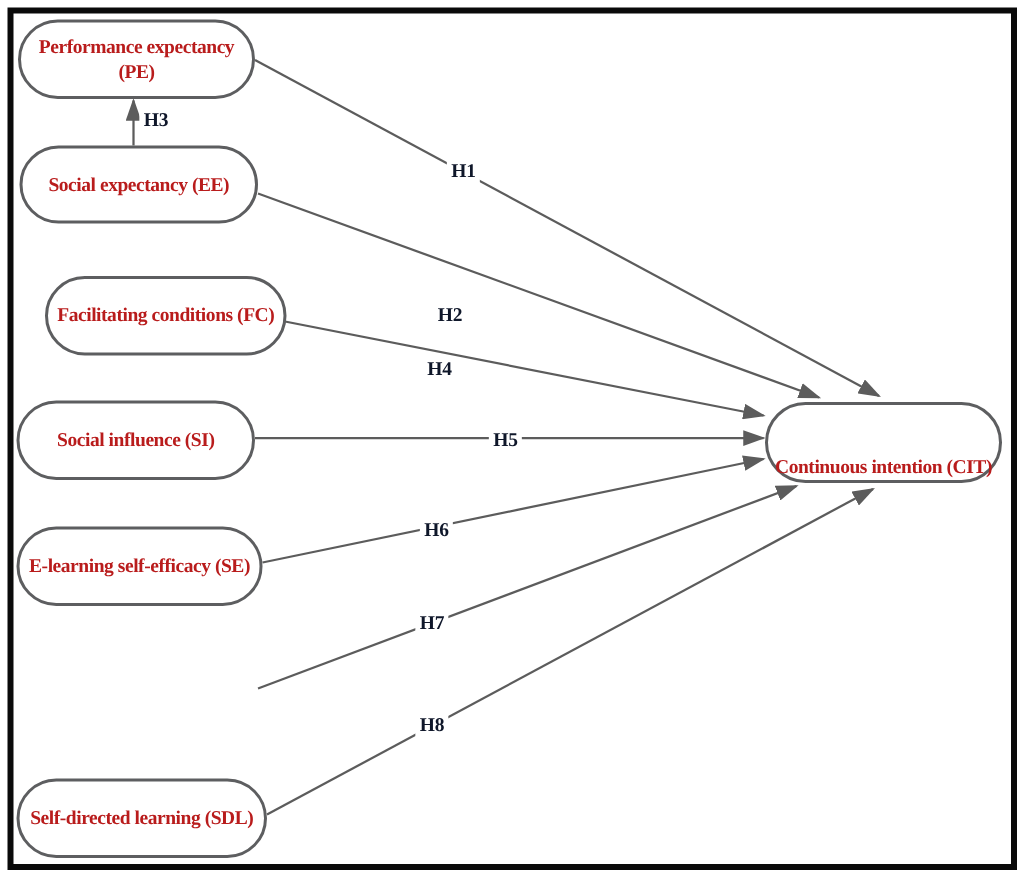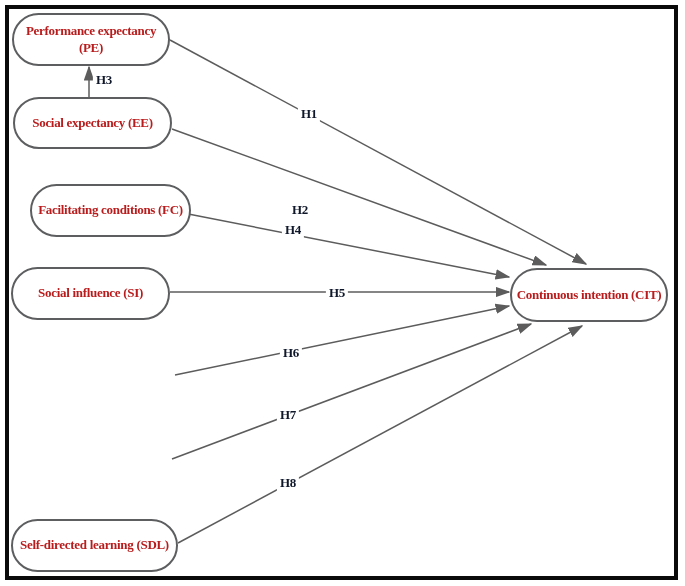--- a/index.html
+++ b/index.html
@@ -77,37 +77,40 @@
       <line x1="173" y1="211" x2="509" y2="277" stroke="#5c5c5c" stroke-width="1.5" marker-end="url(#arrow)"></line>
       <line x1="170" y1="292" x2="509" y2="292" stroke="#5c5c5c" stroke-width="1.5" marker-end="url(#arrow)"></line>
       <line x1="175" y1="375" x2="509" y2="306" stroke="#5c5c5c" stroke-width="1.5" marker-end="url(#arrow)"></line>
       <line x1="172" y1="459" x2="531" y2="324" stroke="#5c5c5c" stroke-width="1.5" marker-end="url(#arrow)"></line>
       <line x1="178" y1="543" x2="582" y2="326" stroke="#5c5c5c" stroke-width="1.5" marker-end="url(#arrow)"></line>
     </svg>
   <div id="frame"></div>
 <span class="edge-label" style="left: 309px; top: 114px;">H1</span>
     <span class="edge-label" style="left: 300px; top: 172px; margin-top: 38px;">H2</span>
     <span class="edge-label" style="left: 104px; top: 80px;">H3</span>
-    <span class="edge-label" style="left: 293px; top: 230px;">H4</span>
+    <span class="edge-label" style="left: 293px; top: 246px;">H4</span>
     <span class="edge-label" style="left: 293px; top: 293px; margin-left: 44px;">H5</span>
     <span class="edge-label" style="left: 291px; top: 353px;">H6</span>
     <span class="edge-label" style="left: 288px; top: 415px;">H7</span>
     <span class="edge-label" style="left: 288px; top: 483px;">H8</span>
     <div class="node" style="left: 12px; top: 13px; width: 158px; height: 53px;">
       <span>Performance expectancy</span>
       <span>(PE)</span>
     </div>
     <div class="node" style="left: 13px; top: 97px; width: 159px; height: 52px;">
       <span>Social expectancy (EE)</span>
     </div>
     <div class="node" style="left: 30px; top: 184px; width: 161px; height: 53px;">
       <span>Facilitating conditions (FC)</span>
     </div>
     <div class="node" style="left: 11px; top: 267px; width: 159px; height: 53px;">
       <span>Social influence (SI)</span>
     </div>
+    <div class="node" style="left: 11px; top: 351px; width: 164px; height: 53px;">
+      <span>E-learning self-efficacy (SE)</span>
+    </div>
     <div class="node" style="left: 11px; top: 519px; width: 167px; height: 53px; text-align: right;">
       <span>Self-directed learning (SDL)</span>
     </div>
-    <div class="node" style="left: 510px; top: 268px; width: 158px; height: 54px;">
+    <div class="node" style="left: 510px; top: 268px; width: 158px; height: 54px; justify-content: flex-end;">
       <span>Continuous intention (CIT)</span>
     </div>
   </div>
 
 </body></html>

